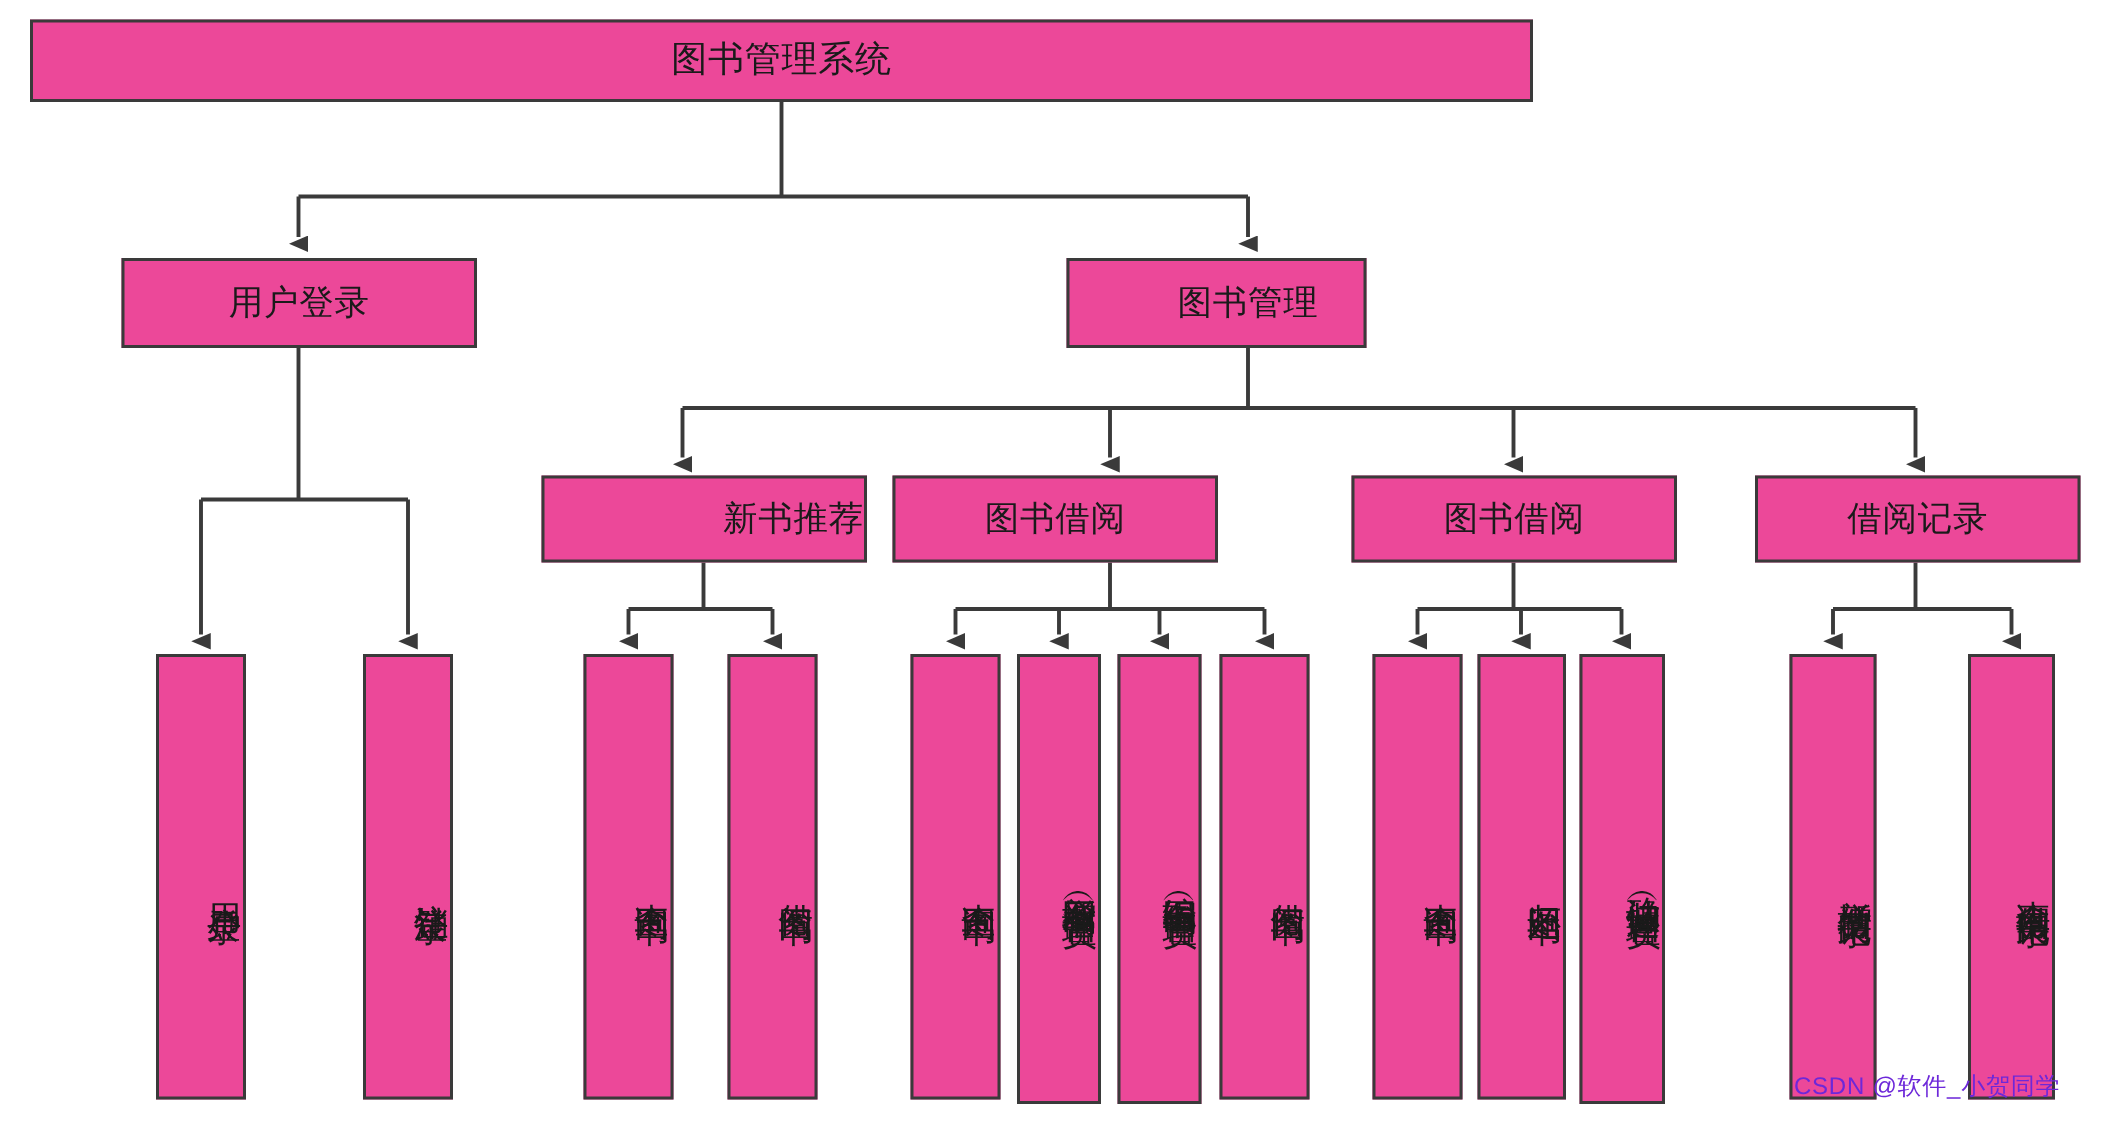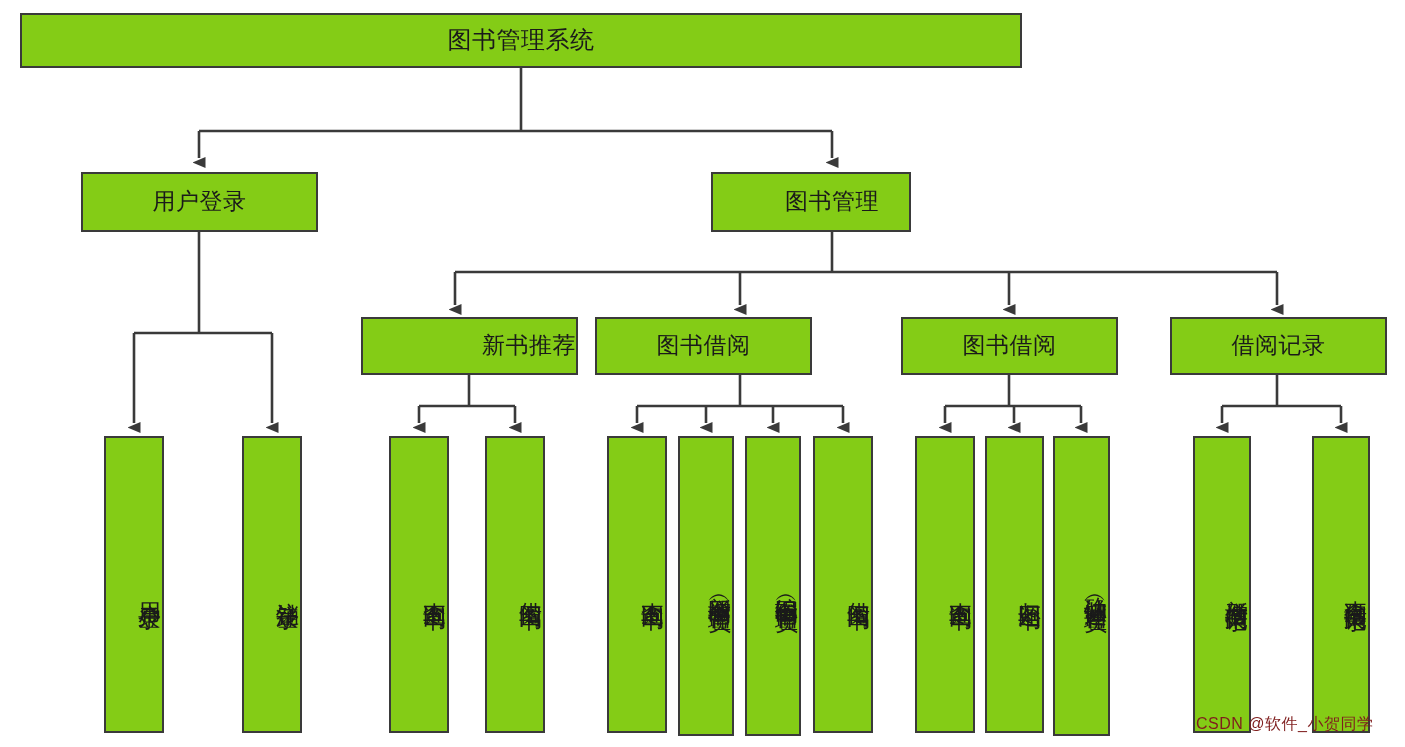--- a/index.html
+++ b/index.html
@@ -22,21 +22,21 @@
     left: 0;
     top: 0;
     width: 1405px;
     height: 747px;
     pointer-events: none;
   }
   .node {
     position: absolute;
     box-sizing: border-box;
     border: 2.5px solid #3a3a3a;
-    background: #84cc16;
+    background: #ec4899;
     display: flex;
     align-items: center;
     justify-content: center;
     color: #1a1a1a;
   }
   .node.horiz {
     font-size: 23px;
     letter-spacing: 0.5px;
     line-height: 1.1;
   }
@@ -56,21 +56,21 @@
   .node.vert.topalign {
     padding-top: 3px;
   }
   .nodelabel {
     display: block;
     white-space: nowrap;
   }
   .watermark {
     position: absolute;
     font-size: 16px;
-    color: #7f1d1d;
+    color: #6d28d9;
     white-space: nowrap;
     letter-spacing: 0.5px;
   }
 </style>
 </head>
 <body>
 
 <div id="canvas">
 
   <svg id="wires" viewBox="0 0 1405 747" xmlns="http://www.w3.org/2000/svg">

